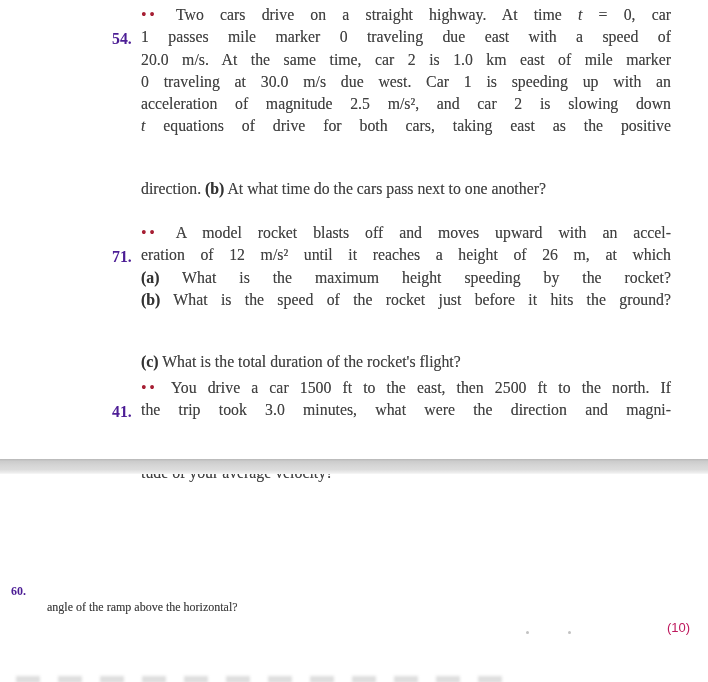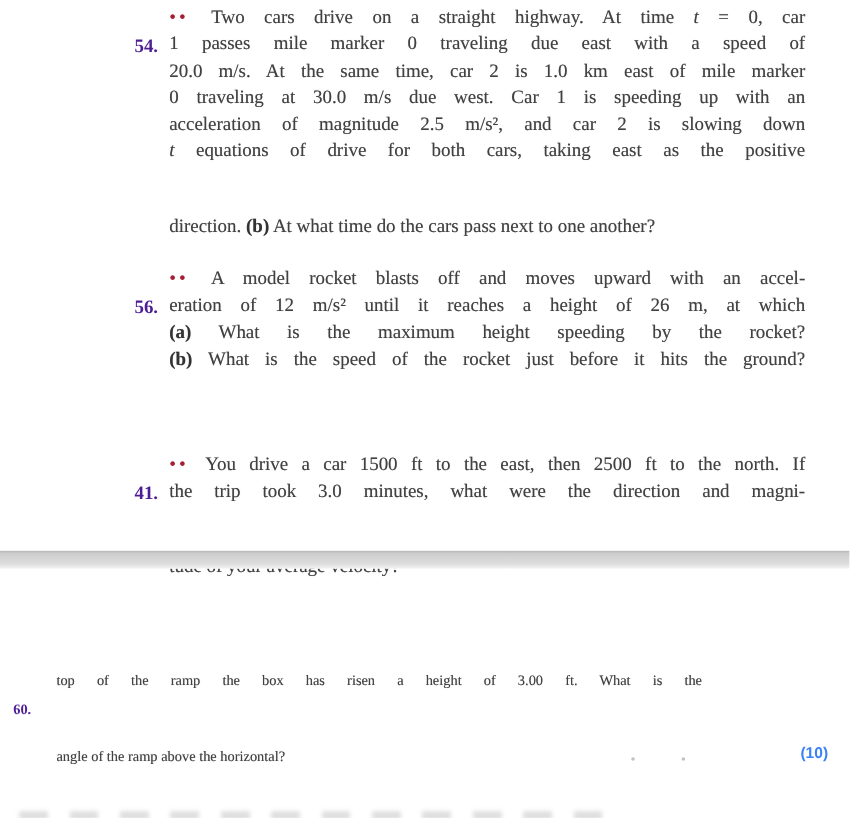--- a/index.html
+++ b/index.html
@@ -53,21 +53,21 @@
   .divider {
     position: absolute; left: 0; top: 459px;
     width: 708px; height: 15px;
     background: linear-gradient(180deg,
       #b7b7b7 0%, #cccccc 15%, #d6d6d6 45%,
       #dcdcdc 70%, #ececec 90%, #f8f8f8 100%);
   }
   .page-label {
     position: absolute; left: 667px; top: 620px;
     font-family: "Liberation Sans", sans-serif;
-    font-weight: 700; font-size: 13px; color: #3b82f6;
+    font-weight: 400; font-size: 13px; color: #be185d;
   }
   .stray-dot {
     position: absolute; width: 3px; height: 3px;
     border-radius: 50%; background: #8f8f8f; opacity: 0.55;
   }
   .dot1 { left: 526px; top: 631px; }
   .dot2 { left: 568px; top: 631px; }
   .remnant {
     position: absolute; left: 16px; top: 676px;
     width: 490px; height: 7px;
@@ -89,44 +89,44 @@
         <div class="line"><span class="s-n">1 passes mile marker 0 traveling due east with a speed of</span></div>
         <div class="line"><span class="s-n">20.0 m/s. At the same time, car 2 is 1.0 km east of mile marker</span></div>
         <div class="line"><span class="s-n">0 traveling at 30.0 m/s due west. Car 1 is speeding up with an</span></div>
         <div class="line"><span class="s-n">acceleration of magnitude 2.5 m/s², and car 2 is slowing down</span></div>
         <div class="line"><span class="s-i">t</span><span class="s-n"> equations of drive for both cars, taking east as the positive</span></div>
         <div class="line last"><span class="s-n">direction. </span><span class="s-b">(b)</span><span class="s-n"> At what time do the cars pass next to one another?</span></div>
       </div>
   </section>
 
   <section class="problem p92">
-    <span class="pnum">56.</span>
+    <span class="pnum">71.</span>
     <div class="lines">
         <div class="line"><span class="s-r">•• </span><span class="s-n">A model rocket blasts off and moves upward with an accel-</span></div>
         <div class="line"><span class="s-n">eration of 12 m/s² until it reaches a height of 26 m, at which</span></div>
         <div class="line"><span class="s-b">(a)</span><span class="s-n"> What is the maximum height speeding by the rocket?</span></div>
         <div class="line"><span class="s-b">(b)</span><span class="s-n"> What is the speed of the rocket just before it hits the ground?</span></div>
+        <div class="line last"><span class="s-b">(c)</span><span class="s-n"> What is the total duration of the rocket's flight?</span></div>
       </div>
   </section>
 
   <section class="problem p41">
     <span class="pnum">41.</span>
     <div class="lines">
         <div class="line"><span class="s-r">•• </span><span class="s-n">You drive a car 1500 ft to the east, then 2500 ft to the north. If</span></div>
         <div class="line"><span class="s-n">the trip took 3.0 minutes, what were the direction and magni-</span></div>
         <div class="line last"><span class="s-n">tude of your average velocity?</span></div>
       </div>
   </section>
 
   <div class="divider"></div>
 
   <section class="problem p60">
     <span class="pnum">60.</span>
     <div class="lines">
-        <div class="line"><span class="s-n">top of the ramp the box has risen a height of 3.00 ft. What is the</span></div>
         <div class="line last"><span class="s-n">angle of the ramp above the horizontal?</span></div>
       </div>
   </section>
 
   <span class="page-label">(10)</span>
 
   <span class="stray-dot dot1"></span>
   <span class="stray-dot dot2"></span>
 
   <div class="remnant"></div>

